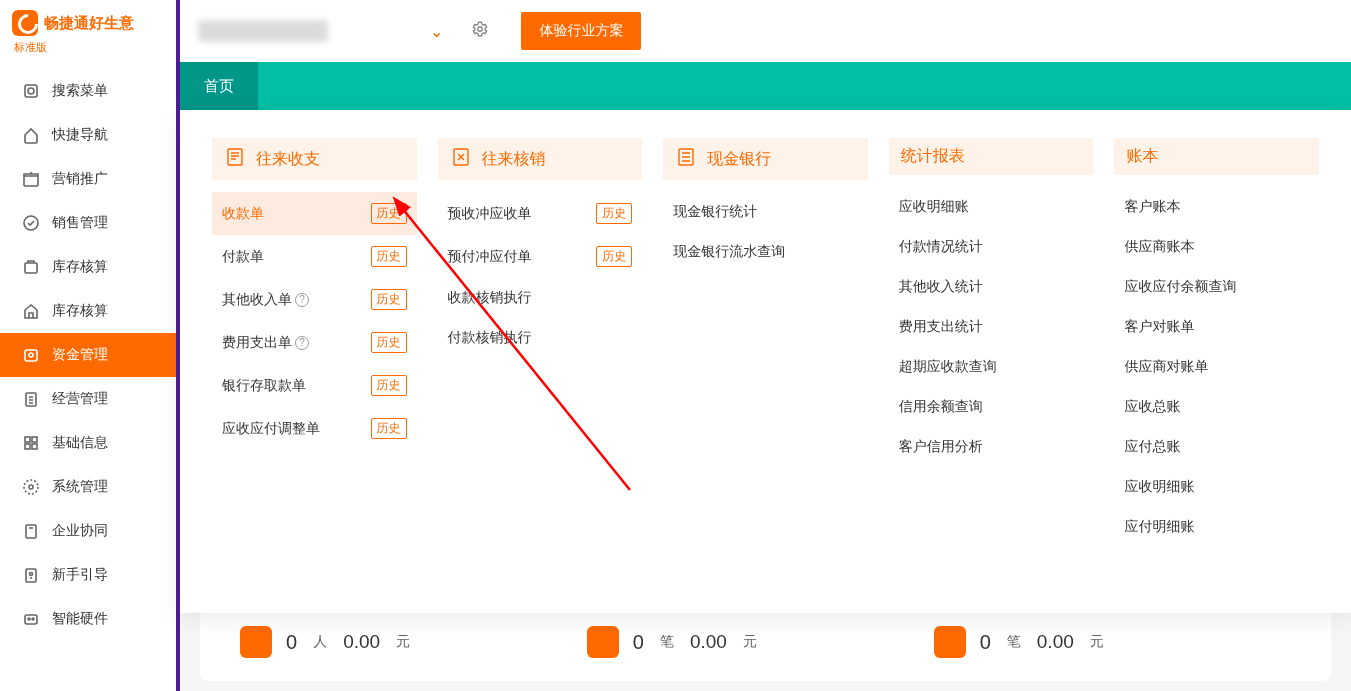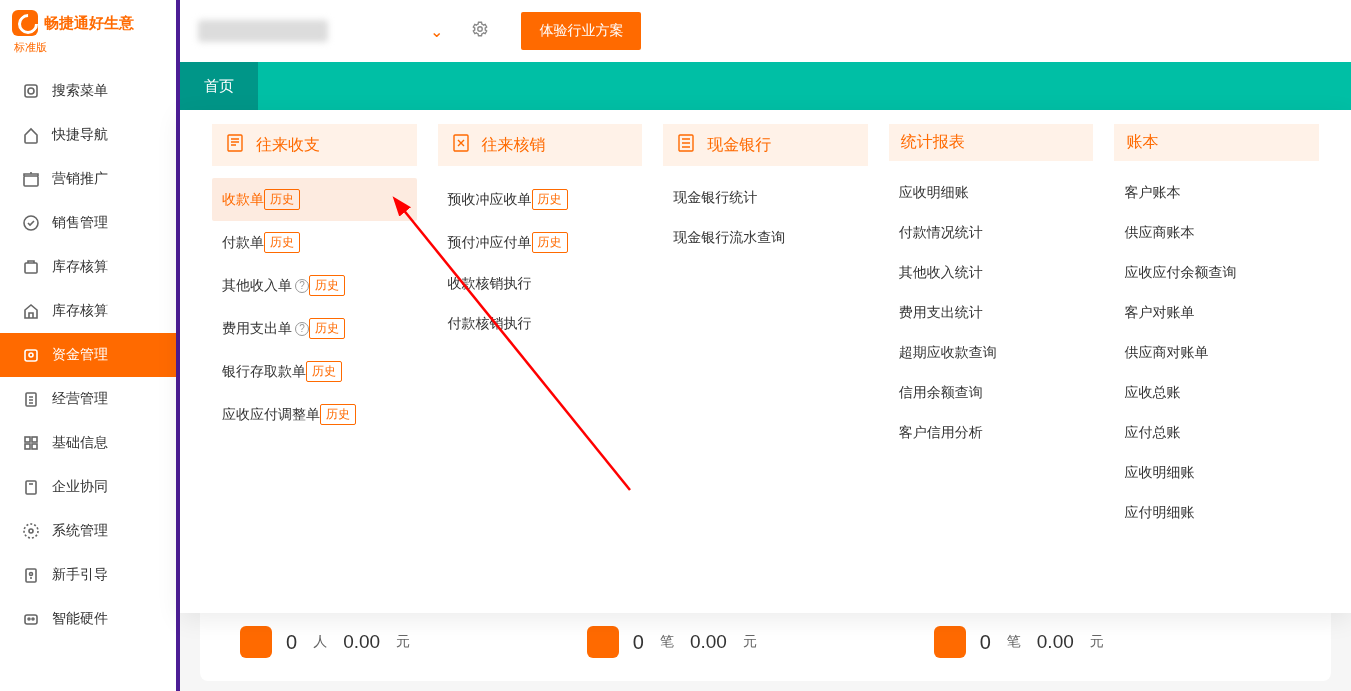--- a/index.html
+++ b/index.html
@@ -22,25 +22,25 @@
   .main{flex:1;display:flex;flex-direction:column;position:relative;background:#f6f6f6}
   .topbar{height:62px;background:#fff;display:flex;align-items:center;padding:0 18px;gap:12px}
   .topbar-blur{width:130px;height:22px;background:#dcdcdc;filter:blur(3px);border-radius:3px}
   .top-chevron{color:#ff6a00;font-size:16px;margin-left:90px}
   .top-gear{color:#888;font-size:18px;margin-left:16px}
   .top-btn{background:#ff6a00;color:#fff;border:none;padding:10px 18px;font-size:14px;border-radius:2px;margin-left:20px;cursor:pointer}
   .tabbar{height:48px;background:#00bfa5;display:flex;align-items:center}
   .tab{padding:0 24px;color:#fff;font-size:15px;height:100%;display:flex;align-items:center;background:#009688}
 
   
-  .mega{position:absolute;top:110px;left:180px;right:0;bottom:78px;background:#fff;box-shadow:0 6px 24px rgba(0,0,0,.08);padding:14px 32px;display:flex;gap:21px;z-index:5}
+  .mega{position:absolute;top:110px;left:180px;right:0;bottom:78px;background:#fff;box-shadow:0 6px 24px rgba(0,0,0,.08);padding:28px 32px;display:flex;gap:21px;z-index:5}
   .mcol{width:205px}
   .mhead{display:flex;align-items:center;gap:10px;background:#fff2e8;color:#ff6a00;font-size:16px;padding:8px 12px;margin-bottom:12px}
   .mhead.centered{}
-  .mitem{display:flex;align-items:center;padding:11px 10px;font-size:14px;color:#333;cursor:pointer;border-radius:2px}
+  .mitem{display:flex;align-items:center;justify-content:space-between;padding:11px 10px;font-size:14px;color:#333;cursor:pointer;border-radius:2px}
   .mitem.selected{background:#fdebe0;color:#ff6a00}
   .mitem .lbl{display:flex;align-items:center;gap:3px}
   .qmark{display:inline-block;width:14px;height:14px;border:1px solid #999;border-radius:50%;font-size:10px;text-align:center;line-height:12px;color:#999}
   .hist{border:1px solid #ff6a00;color:#ff6a00;font-size:12px;padding:1px 5px;border-radius:2px}
 
   
   .bottom{position:absolute;bottom:0;left:0;right:0;height:78px;background:#fff;display:flex;align-items:center;box-shadow:0 -1px 0 #eee;padding:0 40px;border-radius:8px;margin:0 20px 10px}
   .bcard{display:flex;align-items:center;gap:14px;width:33%}
   .bicon{width:32px;height:32px;background:#ff6a00;border-radius:6px}
   .bnum{font-size:20px;color:#333}
@@ -128,31 +128,31 @@
           <span class="nav-icon"><svg viewBox="0 0 18 18">
               <rect x="3" y="3" width="5" height="5"></rect>
               <rect x="10" y="3" width="5" height="5"></rect>
               <rect x="3" y="10" width="5" height="5"></rect>
               <rect x="10" y="10" width="5" height="5"></rect>
             </svg></span>
           <span>基础信息</span>
         </div>
         <div class="nav-item">
           <span class="nav-icon"><svg viewBox="0 0 18 18">
+              <circle cx="9" cy="9" r="7" stroke-dasharray="2 2"></circle>
+              <circle cx="9" cy="9" r="2"></circle>
+            </svg></span>
+          <span>系统管理</span>
+        </div>
+        <div class="nav-item">
+          <span class="nav-icon"><svg viewBox="0 0 18 18">
               <rect x="4" y="3" width="10" height="13" rx="1"></rect>
               <path d="M7 6h4"></path>
             </svg></span>
           <span>企业协同</span>
-        </div>
-        <div class="nav-item">
-          <span class="nav-icon"><svg viewBox="0 0 18 18">
-              <circle cx="9" cy="9" r="7" stroke-dasharray="2 2"></circle>
-              <circle cx="9" cy="9" r="2"></circle>
-            </svg></span>
-          <span>系统管理</span>
         </div>
         <div class="nav-item">
           <span class="nav-icon"><svg viewBox="0 0 18 18">
               <rect x="4" y="3" width="10" height="13" rx="1"></rect>
               <circle cx="9" cy="8" r="1.5"></circle>
               <path d="M9 11v2"></path>
             </svg></span>
           <span>新手引导</span>
         </div>
         <div class="nav-item">

